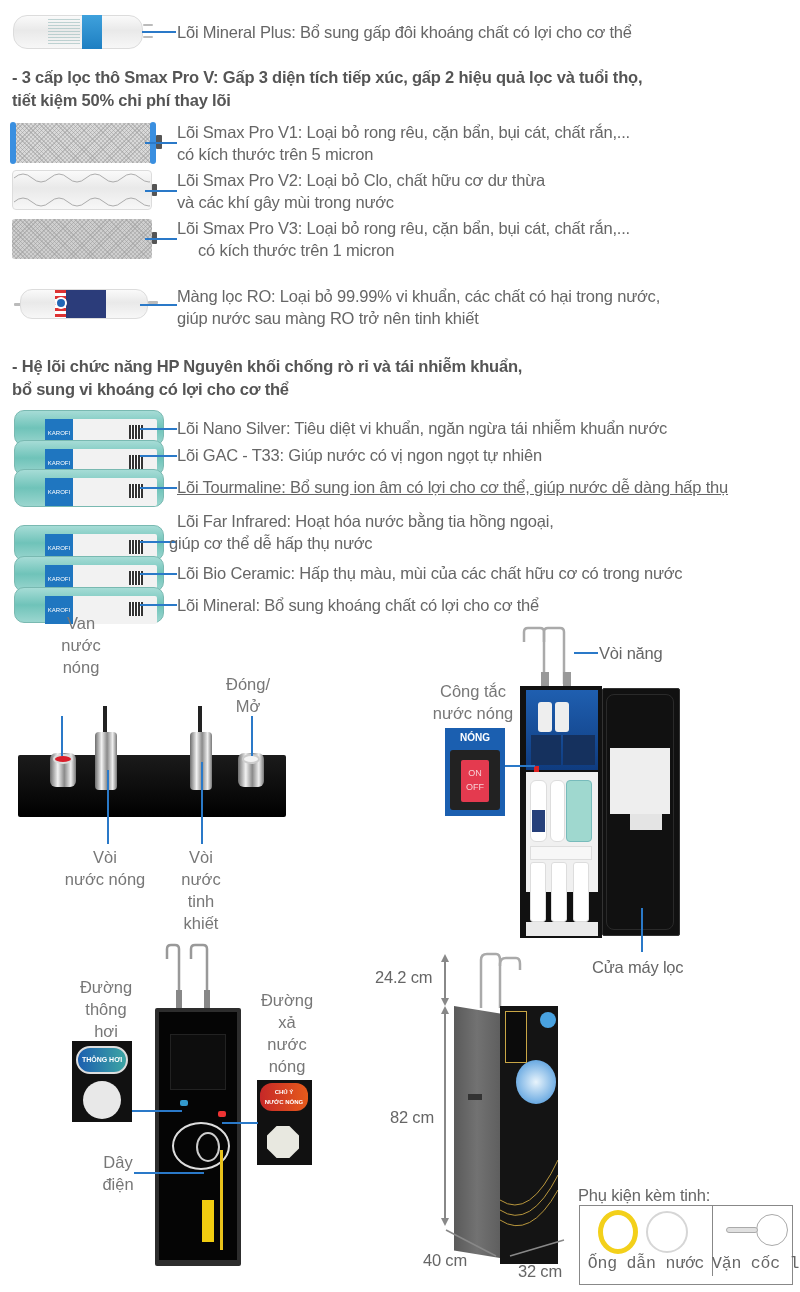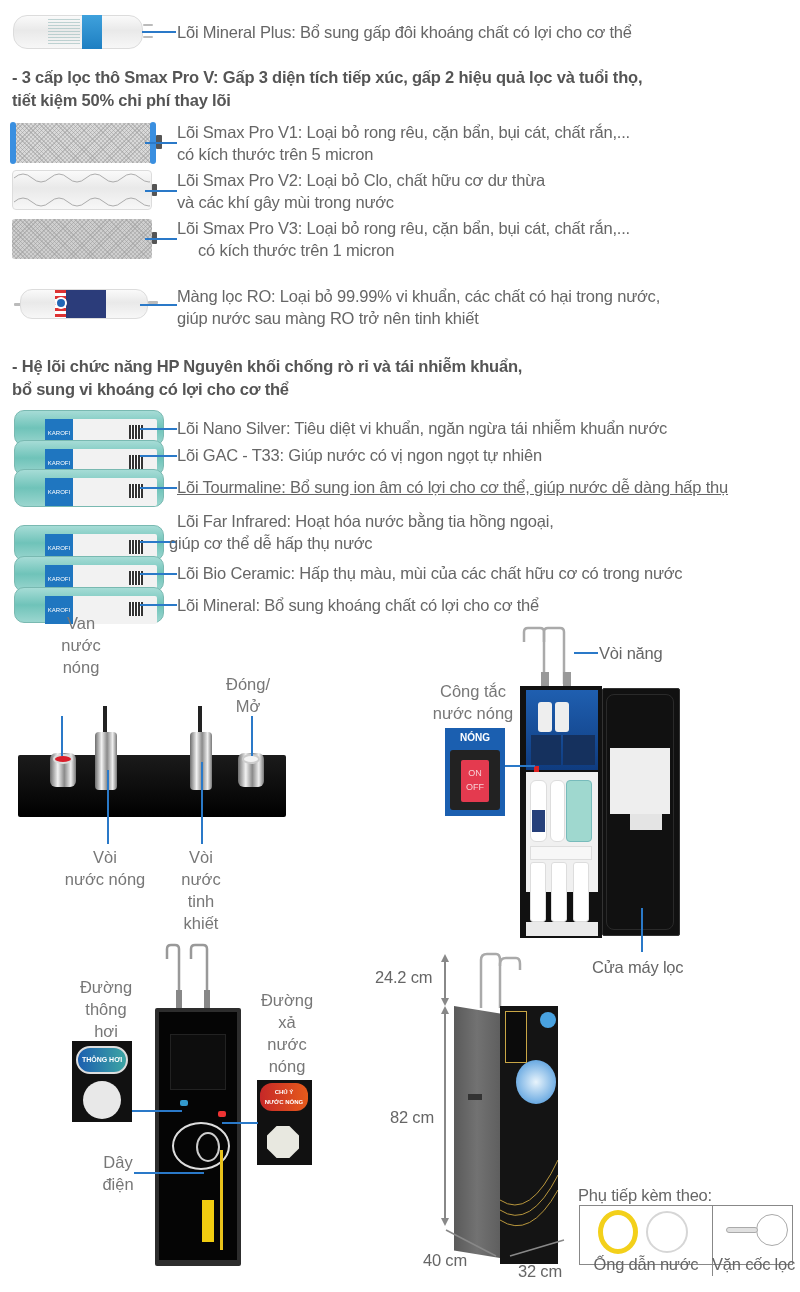--- a/index.html
+++ b/index.html
@@ -331,22 +331,22 @@
 <div class="arrow-down" style="left:441px;top:1218px;"></div>
 <div class="abs txt" style="left:390px;top:1106px;font-weight:300;">82 cm</div>
 
 <svg class="abs" style="left:440px;top:1228px" width="130" height="36">
   <line x1="6" y1="2" x2="56" y2="28" stroke="#888" stroke-width="1.5"></line>
   <line x1="70" y1="28" x2="124" y2="12" stroke="#888" stroke-width="1.5"></line>
 </svg>
 <div class="abs txt" style="left:423px;top:1249px;font-weight:300;">40 cm</div>
 <div class="abs txt" style="left:518px;top:1260px;font-weight:300;">32 cm</div>
 
-<div class="abs txt" style="left:578px;top:1184px;font-weight:300;">Phụ tiếp kèm theo:</div>
-<div class="abs" style="left:579px;top:1205px;width:214px;height:60px;border:1px solid #888;">
+<div class="abs txt" style="left:578px;top:1184px;font-weight:300;">Phụ kiện kèm tinh:</div>
+<div class="abs" style="left:579px;top:1205px;width:214px;height:80px;border:1px solid #888;font-family:Liberation Mono, monospace;">
   <div style="position:absolute;left:132px;top:0;width:1px;height:70px;background:#888;"></div>
   <div style="position:absolute;left:18px;top:4px;width:40px;height:44px;border:5px solid #f3d01a;border-radius:50%;"></div>
   <div style="position:absolute;left:66px;top:5px;width:42px;height:42px;border:2px solid #d6d6d6;border-radius:50%;"></div>
   <div style="position:absolute;left:176px;top:8px;width:32px;height:32px;border:1.5px solid #aaa;border-radius:50%;"></div>
   <div style="position:absolute;left:146px;top:21px;width:32px;height:6px;background:#e0e0e0;border:1px solid #aaa;border-radius:3px;"></div>
   <div style="position:absolute;left:0;top:47px;width:132px;text-align:center;" class="txt">Ống dẫn nước</div>
   <div style="position:absolute;left:132px;top:47px;width:82px;text-align:center;" class="txt">Vặn cốc lọc</div>
 </div>
 
 </body></html>

